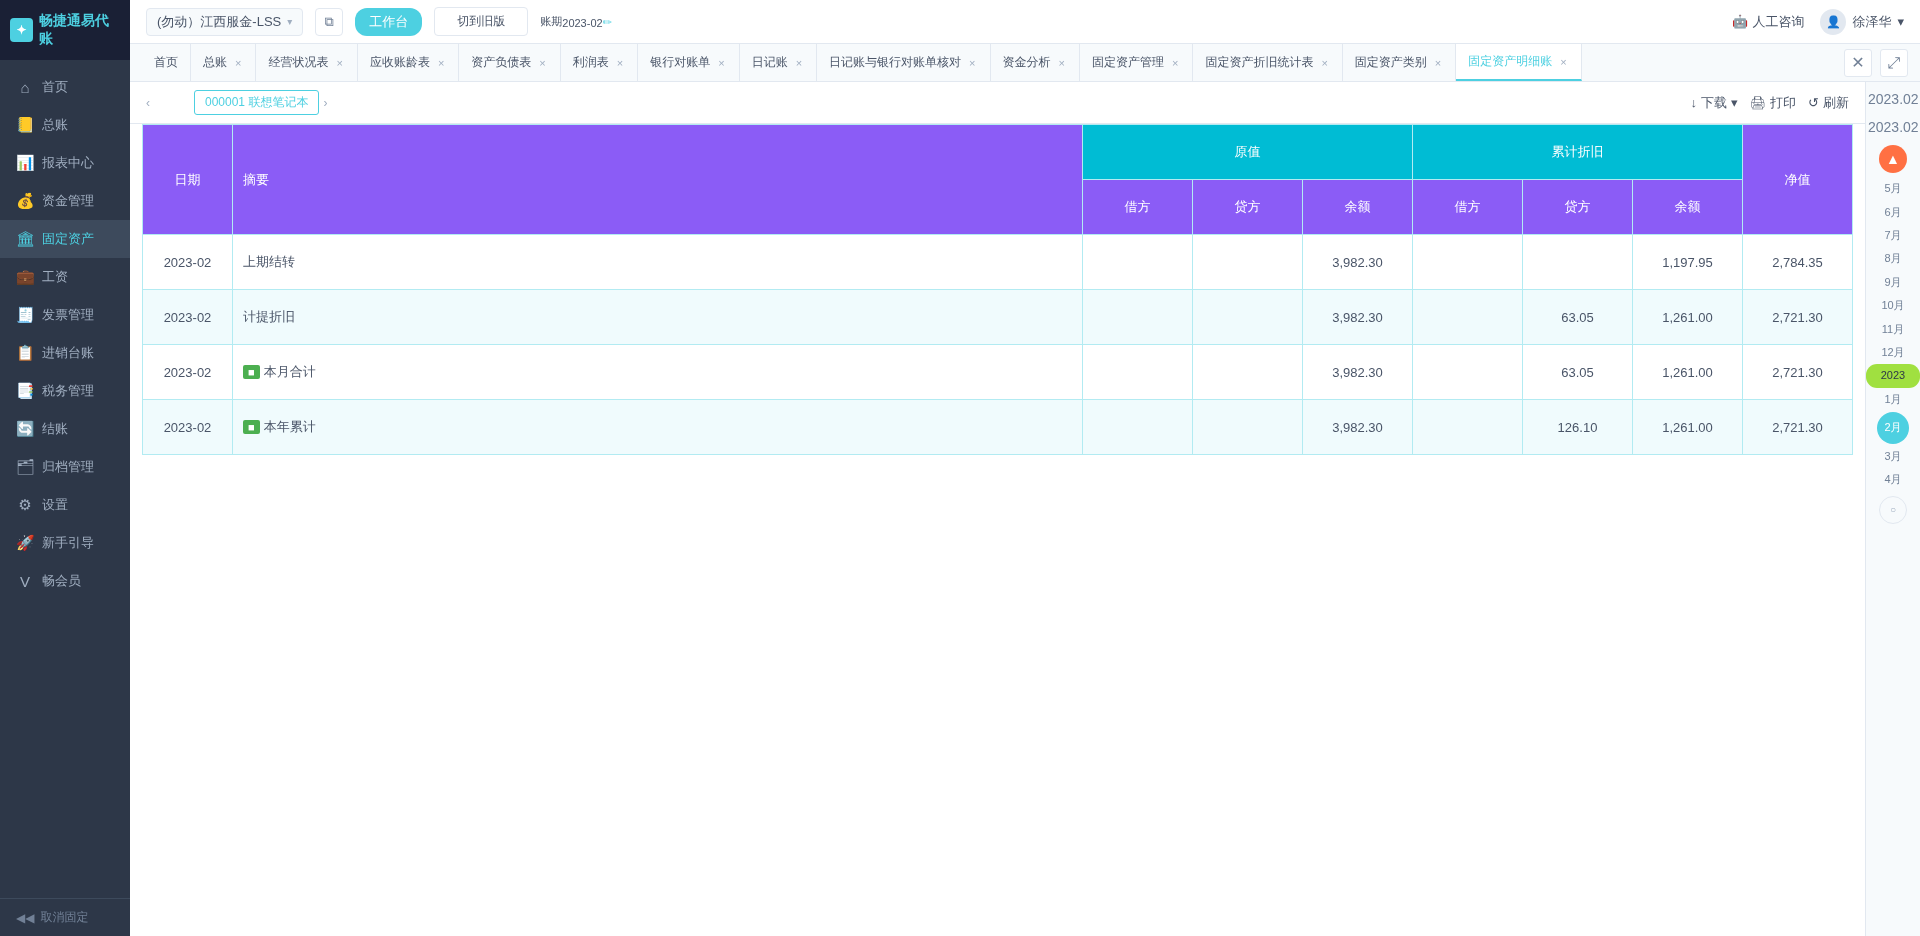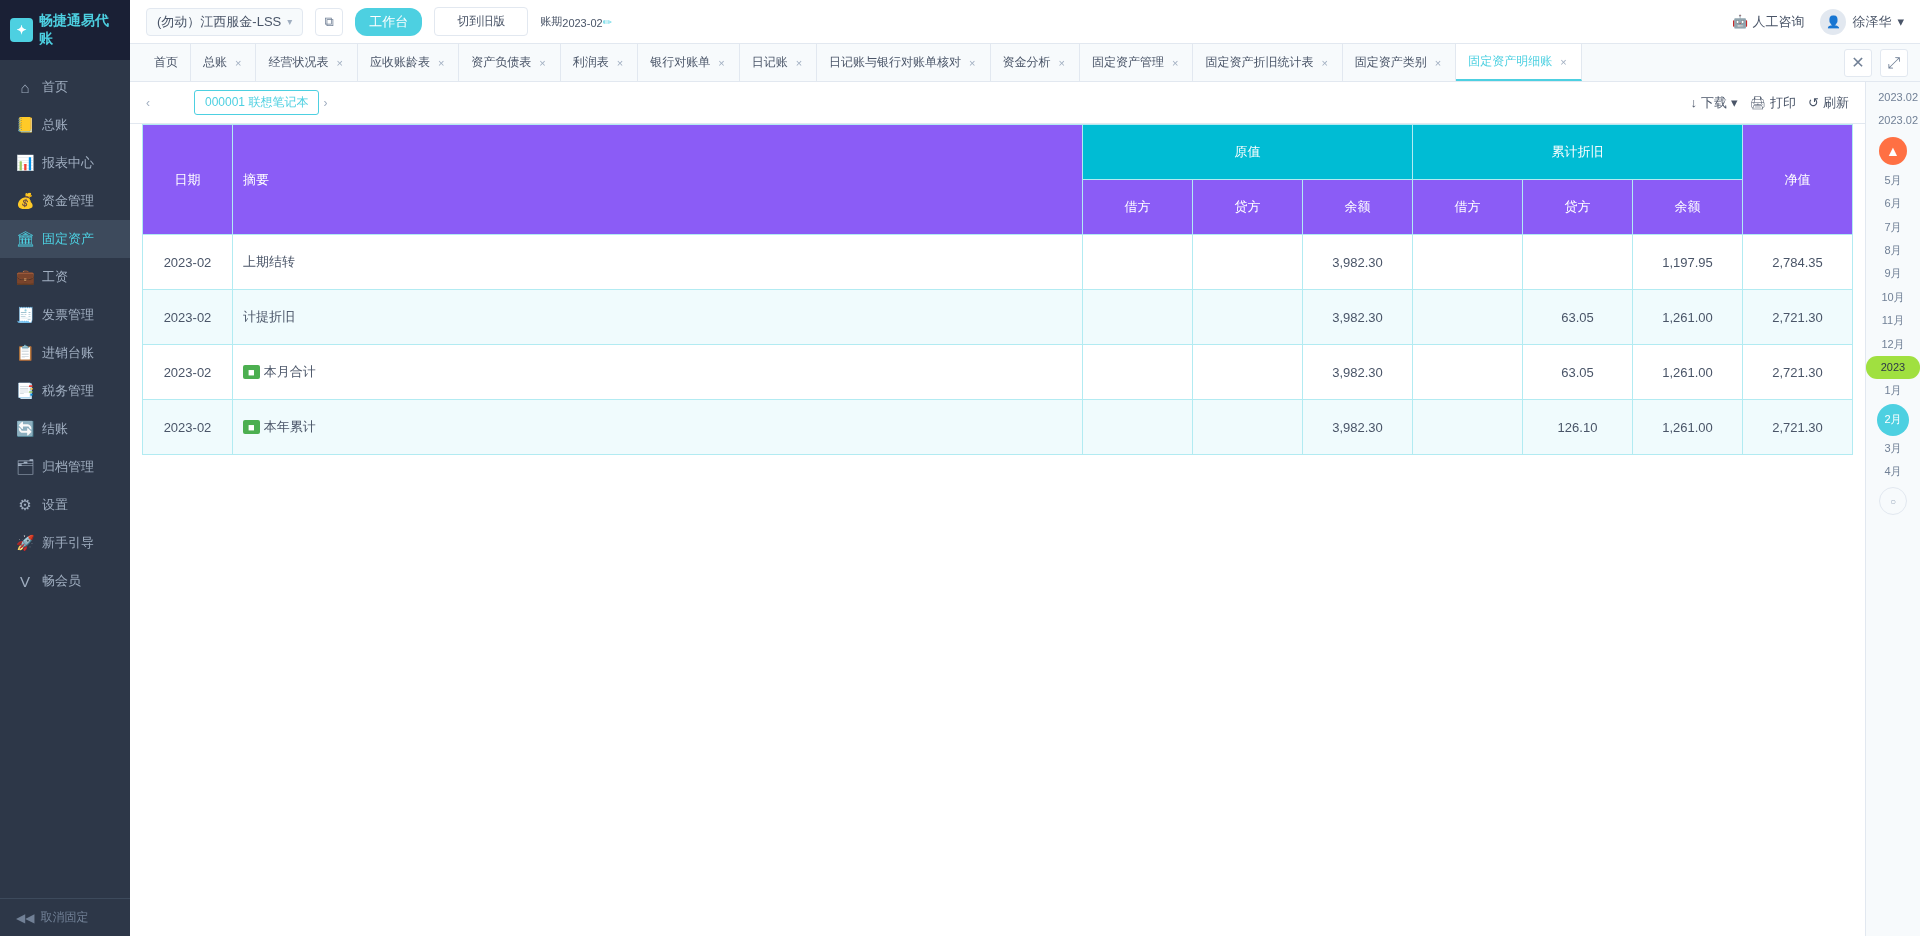--- a/index.html
+++ b/index.html
@@ -259,21 +259,21 @@
       flex-direction: column;
       align-items: center;
       overflow-y: auto;
       padding: 4px 0;
       flex-shrink: 0;
     }
     .right-panel-period {
       width: 100%;
       text-align: right;
       padding: 4px 2px;
-      font-size: 11px;
+      font-size: 14px;
       color: #718096;
       cursor: pointer;
       line-height: 1.4;
     }
     .right-panel-month {
       width: 100%;
       text-align: center;
       padding: 4px 2px;
       font-size: 11px;
       color: #718096;

